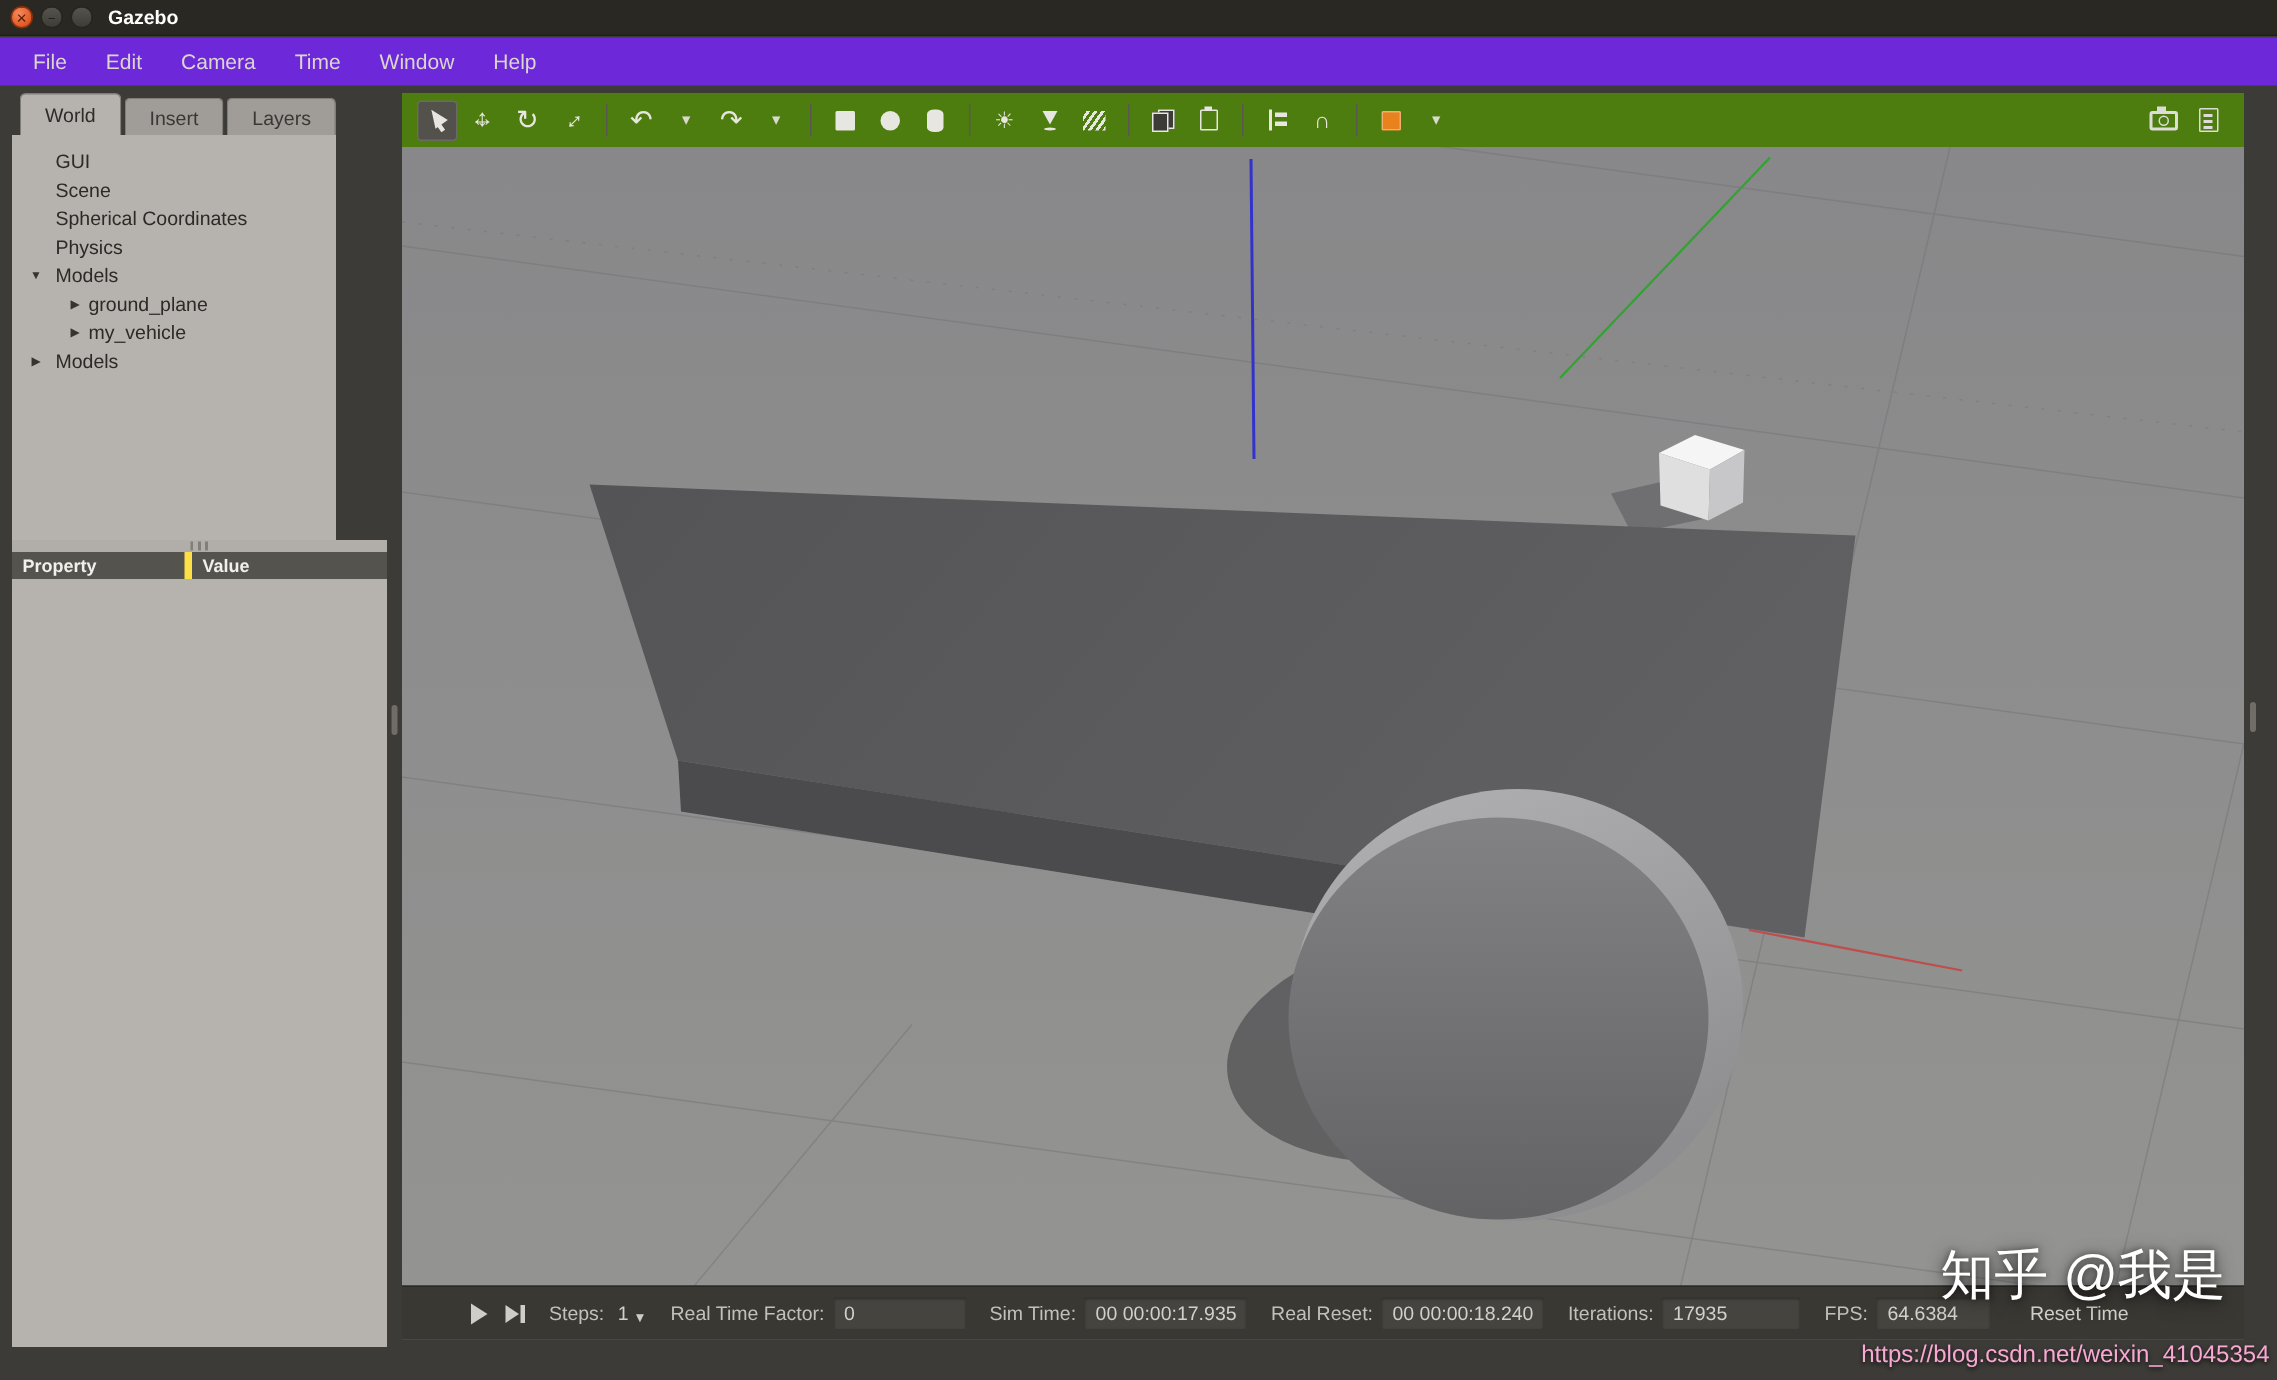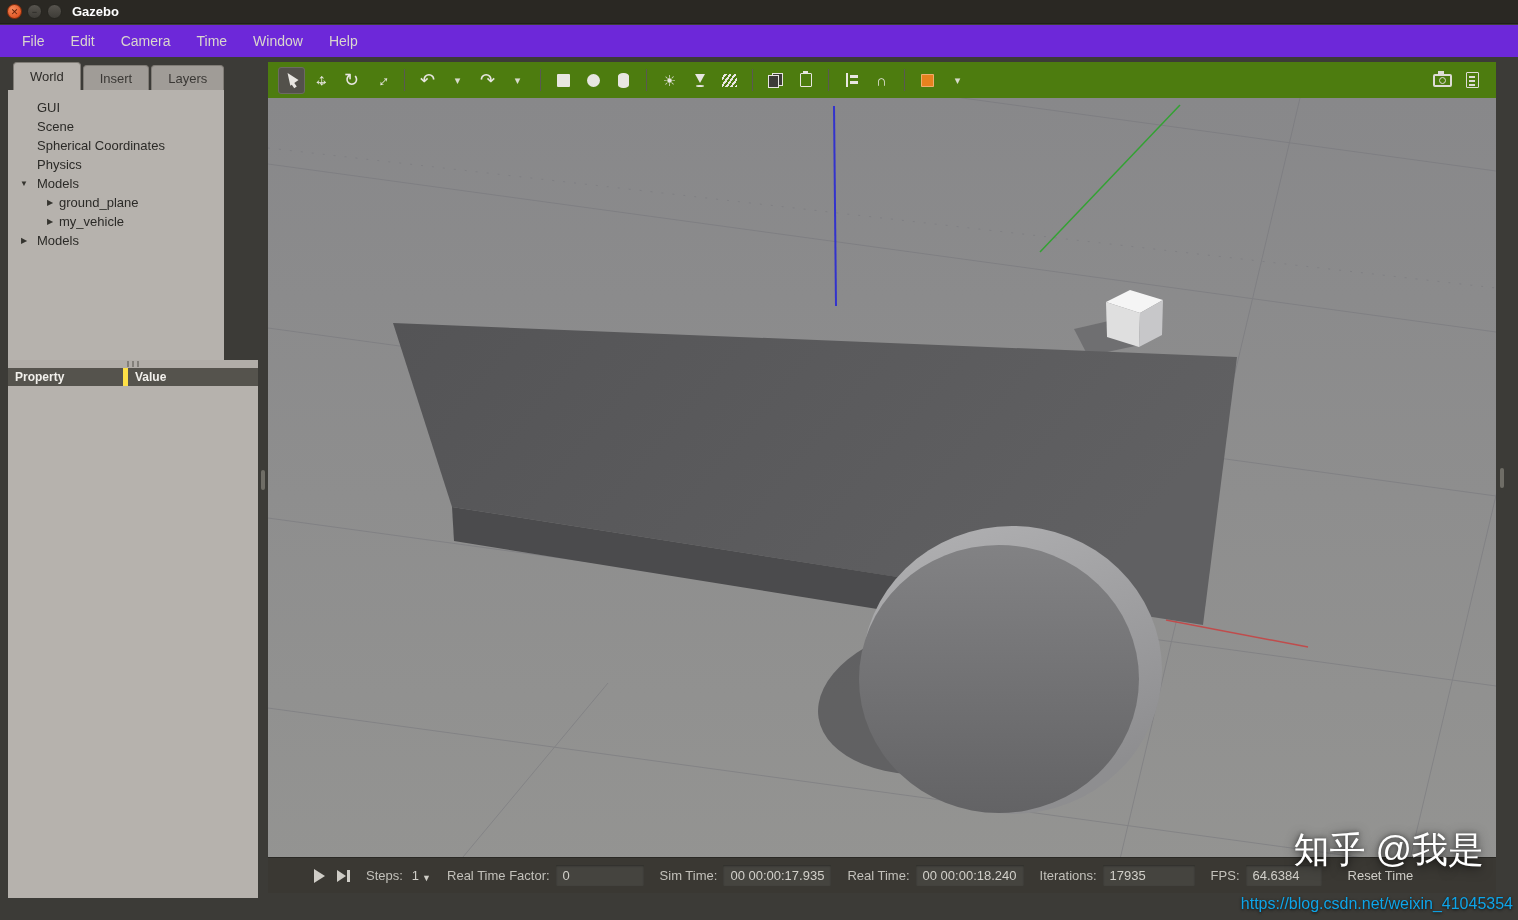--- a/index.html
+++ b/index.html
@@ -133,21 +133,21 @@
   #sb-play { margin-left:46px; }
   #sb-step { margin-left:12px; }
   #steps-value { margin-left:9px; color:#d2d0ca; }
   .sb-caret { margin-left:3px; font-size:9px; color:#cfcdc7; margin-top:5px; }
   #reset-time-button { margin-left:18px; background:transparent; border:none; color:#d2d0ca;
     font-size:13px; padding:4px 8px; }
 
   
   #wm-main { position:absolute; right:34px; top:826px; font-size:36px; color:#ffffff;
     text-shadow:0 2px 12px rgba(0,0,0,.7), 0 0 4px rgba(0,0,0,.45); z-index:40; }
-  #wm-url { position:absolute; right:5px; top:895px; font-size:16px; color:#0ea5e9;
+  #wm-url { position:absolute; right:5px; top:895px; font-size:16px; color:#f9a8d4;
     text-shadow:0 1px 3px rgba(0,0,0,.8); z-index:40; }
 </style>
 </head>
 <body>
 
 <div id="window">
 
   <div id="titlebar">
     <div class="wbtn close">✕</div>
     <div class="wbtn min">−</div>
@@ -342,21 +342,21 @@
       <span class="sb-label">Steps:</span>
       <span id="steps-value">1</span>
       <span class="sb-caret">▼</span>
 
       <span class="sb-label">Real Time Factor:</span>
       <span class="sb-box" style="width:88px">0</span>
 
       <span class="sb-label">Sim Time:</span>
       <span class="sb-box">00 00:00:17.935</span>
 
-      <span class="sb-label">Real Time:</span>
+      <span class="sb-label">Real Reset:</span>
       <span class="sb-box">00 00:00:18.240</span>
 
       <span class="sb-label">Iterations:</span>
       <span class="sb-box" style="width:92px">17935</span>
 
       <span class="sb-label">FPS:</span>
       <span class="sb-box" style="width:76px">64.6384</span>
 
       <button id="reset-time-button">Reset Time</button>
     </div>

